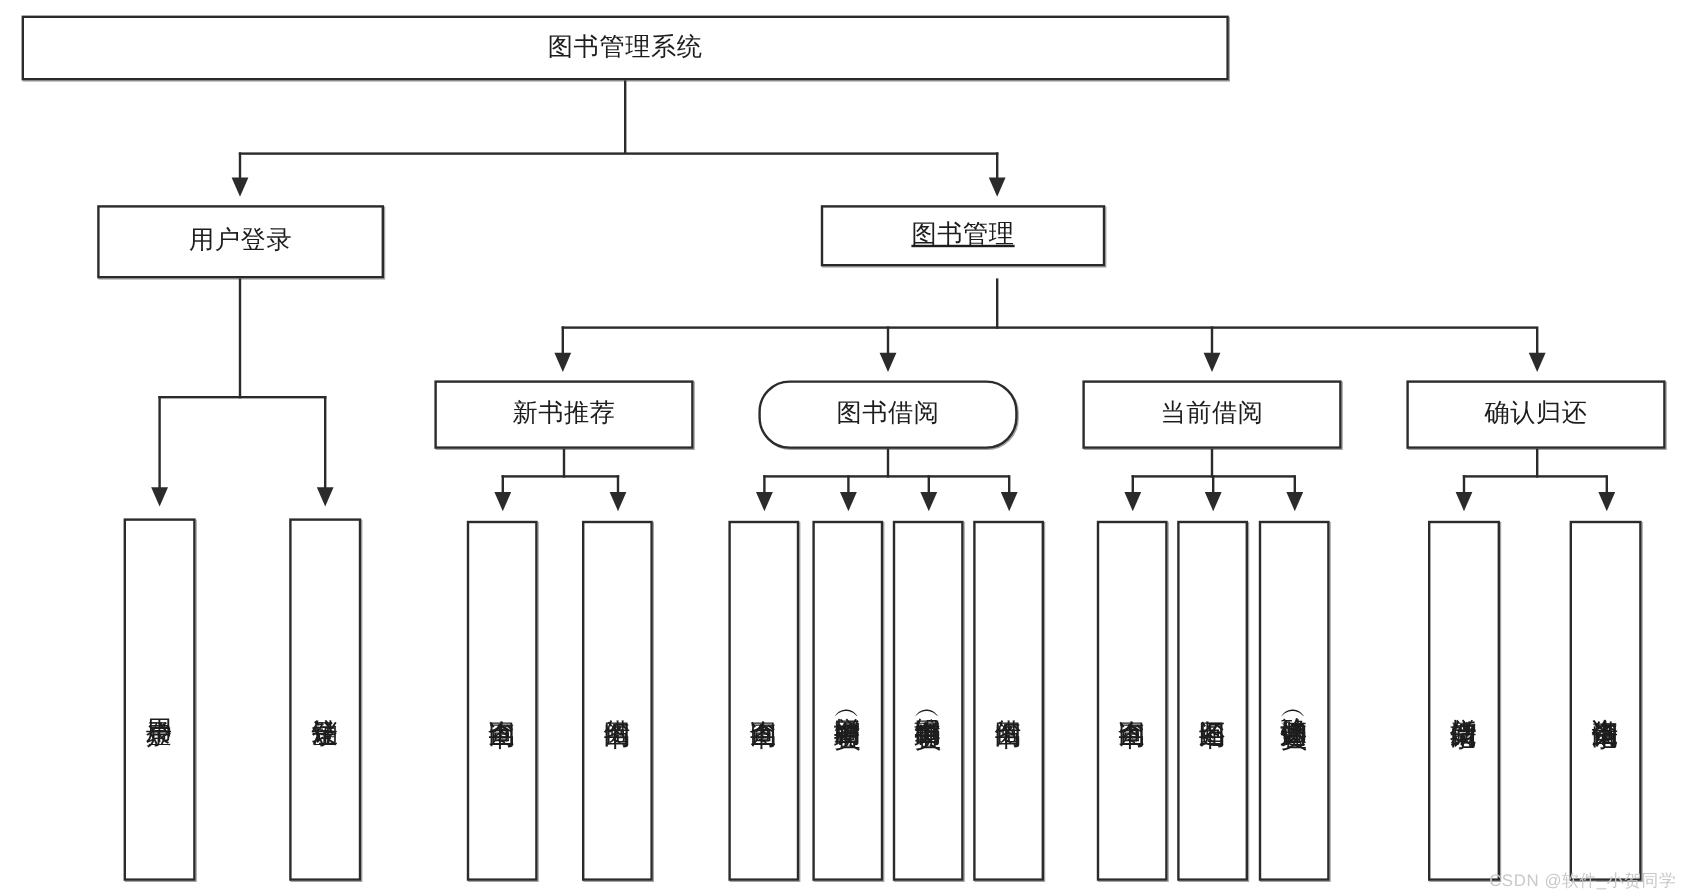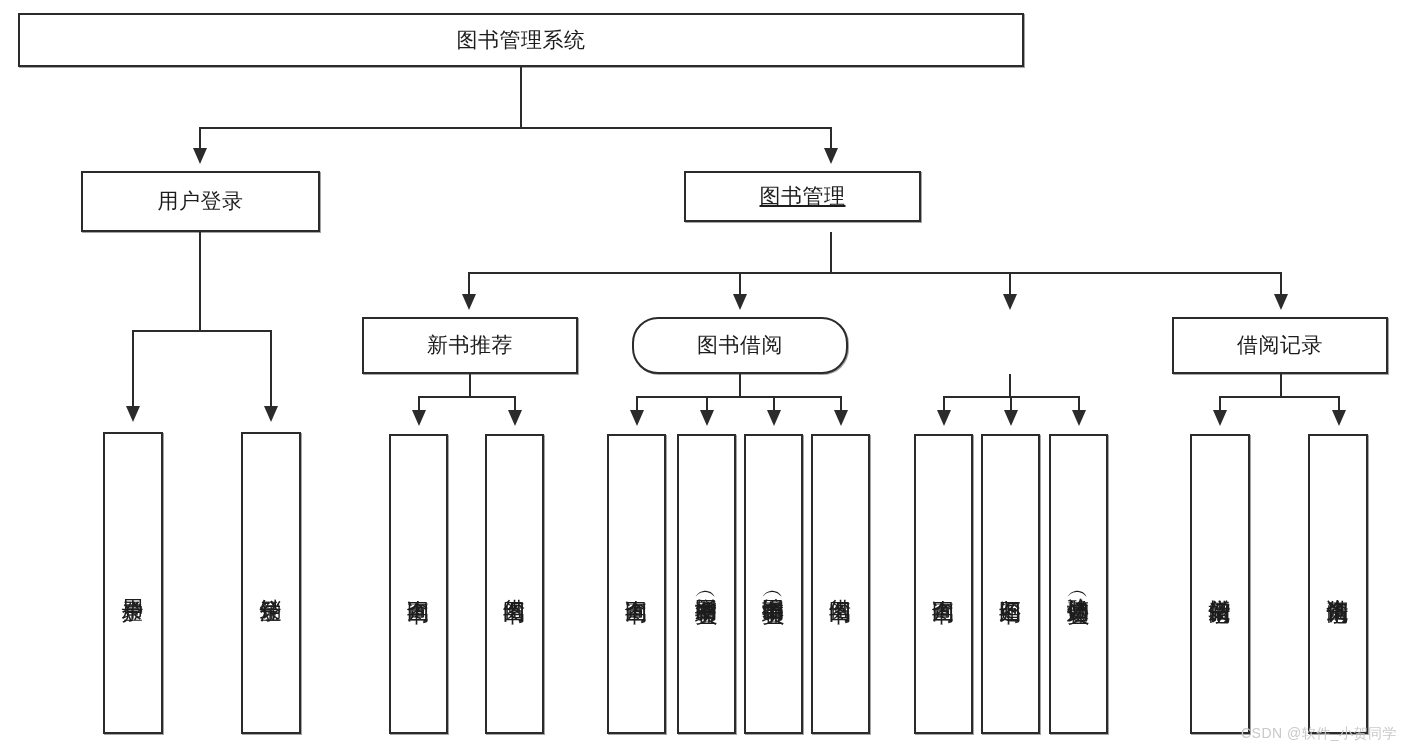--- a/index.html
+++ b/index.html
@@ -128,22 +128,25 @@
   <div class="arrow" style="left:1003px; top:294px;"></div>
   <div class="ln v" style="left:1280px; top:272px; height:24px;"></div>
   <div class="arrow" style="left:1274px; top:294px;"></div>
 
   <div class="node horiz" style="left:362px; top:317px; width:216px; height:57px;">
     <span class="label">新书推荐</span>
   </div>
   <div class="node horiz" style="left:632px; top:317px; width:216px; height:57px;border-radius:26px;">
     <span class="label">图书借阅</span>
   </div>
+  <div class="node horiz" style="left:902px; top:317px; width:216px; height:57px;">
+    <span class="label">当前借阅</span>
+  </div>
   <div class="node horiz" style="left:1172px; top:317px; width:216px; height:57px;">
-    <span class="label">借阅记录</span>
+    <span class="label">确认归还</span>
   </div>
 
   <div class="ln v" style="left:469px; top:374px; height:24px;"></div>
   <div class="ln h" style="left:418px; top:396px; width:98px;"></div>
   <div class="ln v" style="left:418px; top:396px; height:16px;"></div>
   <div class="arrow" style="left:412px; top:410px;"></div>
   <div class="ln v" style="left:514px; top:396px; height:16px;"></div>
   <div class="arrow" style="left:508px; top:410px;"></div>
 
   <div class="ln v" style="left:739px; top:374px; height:24px;"></div>

